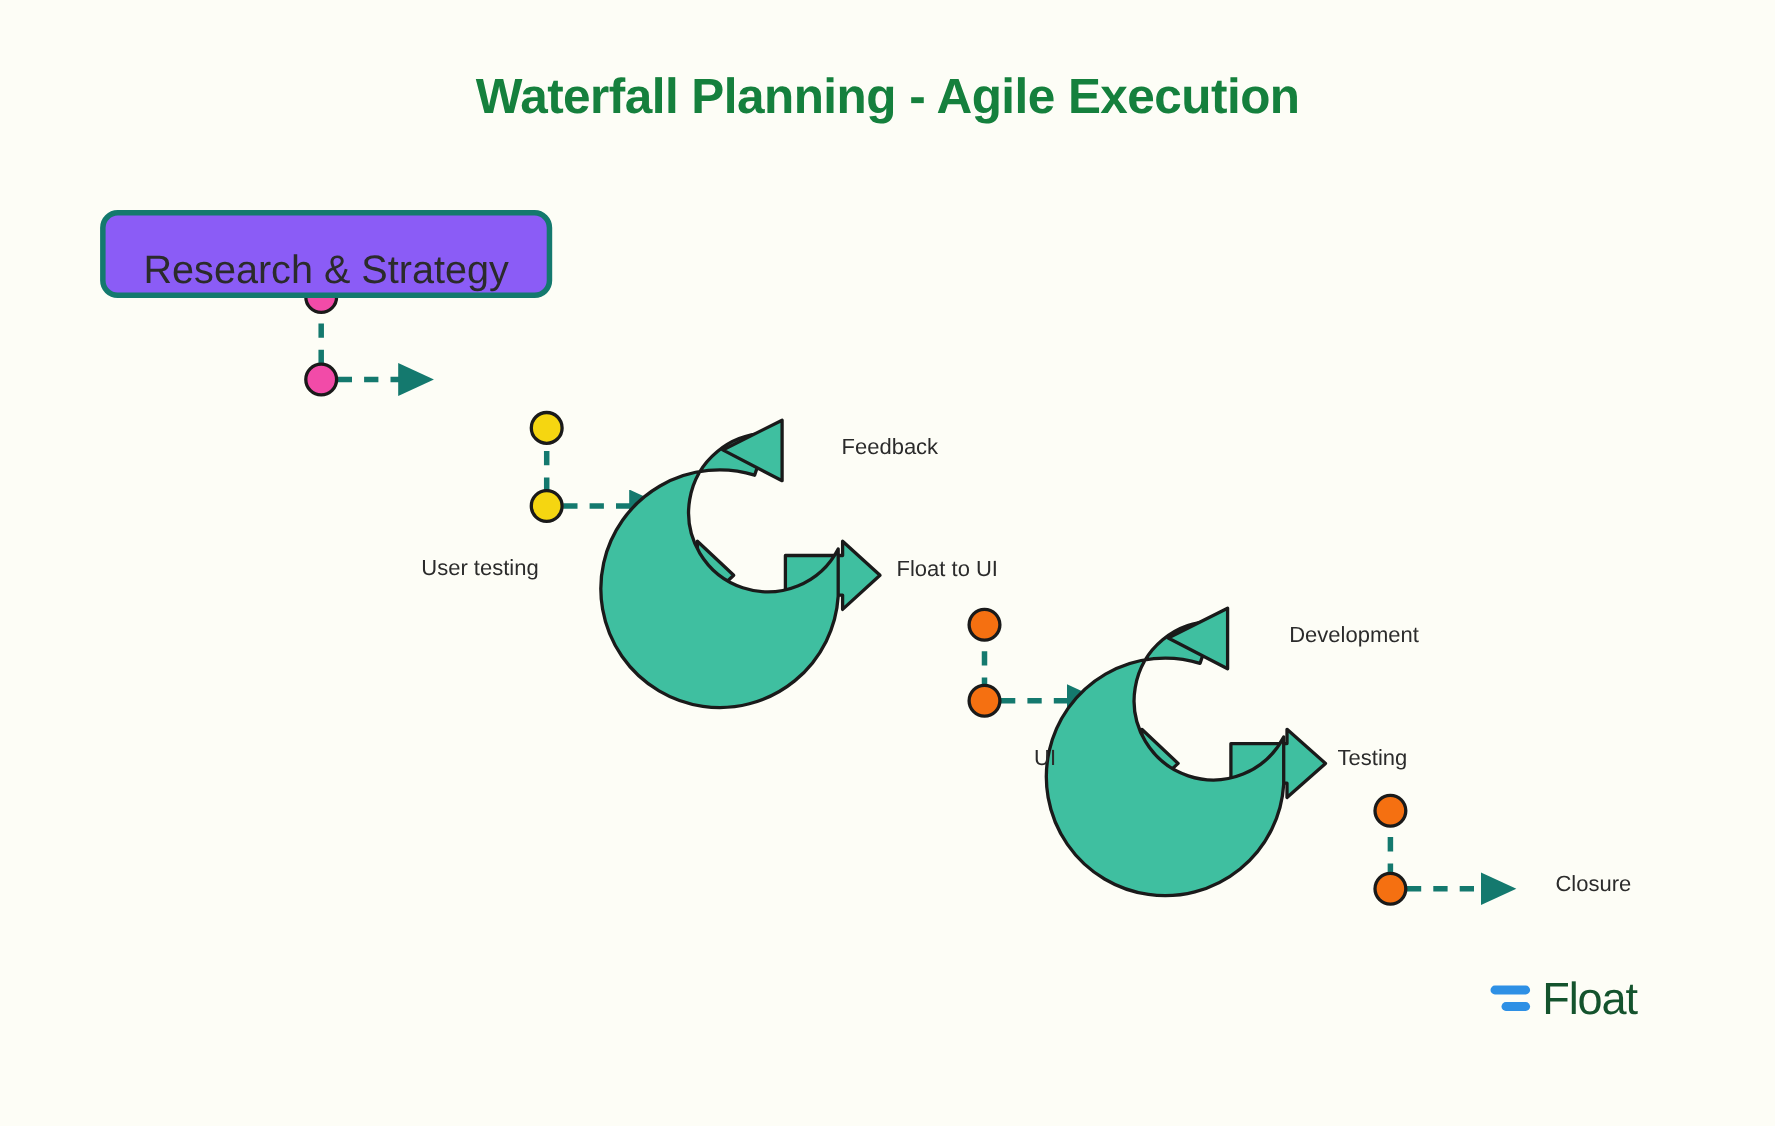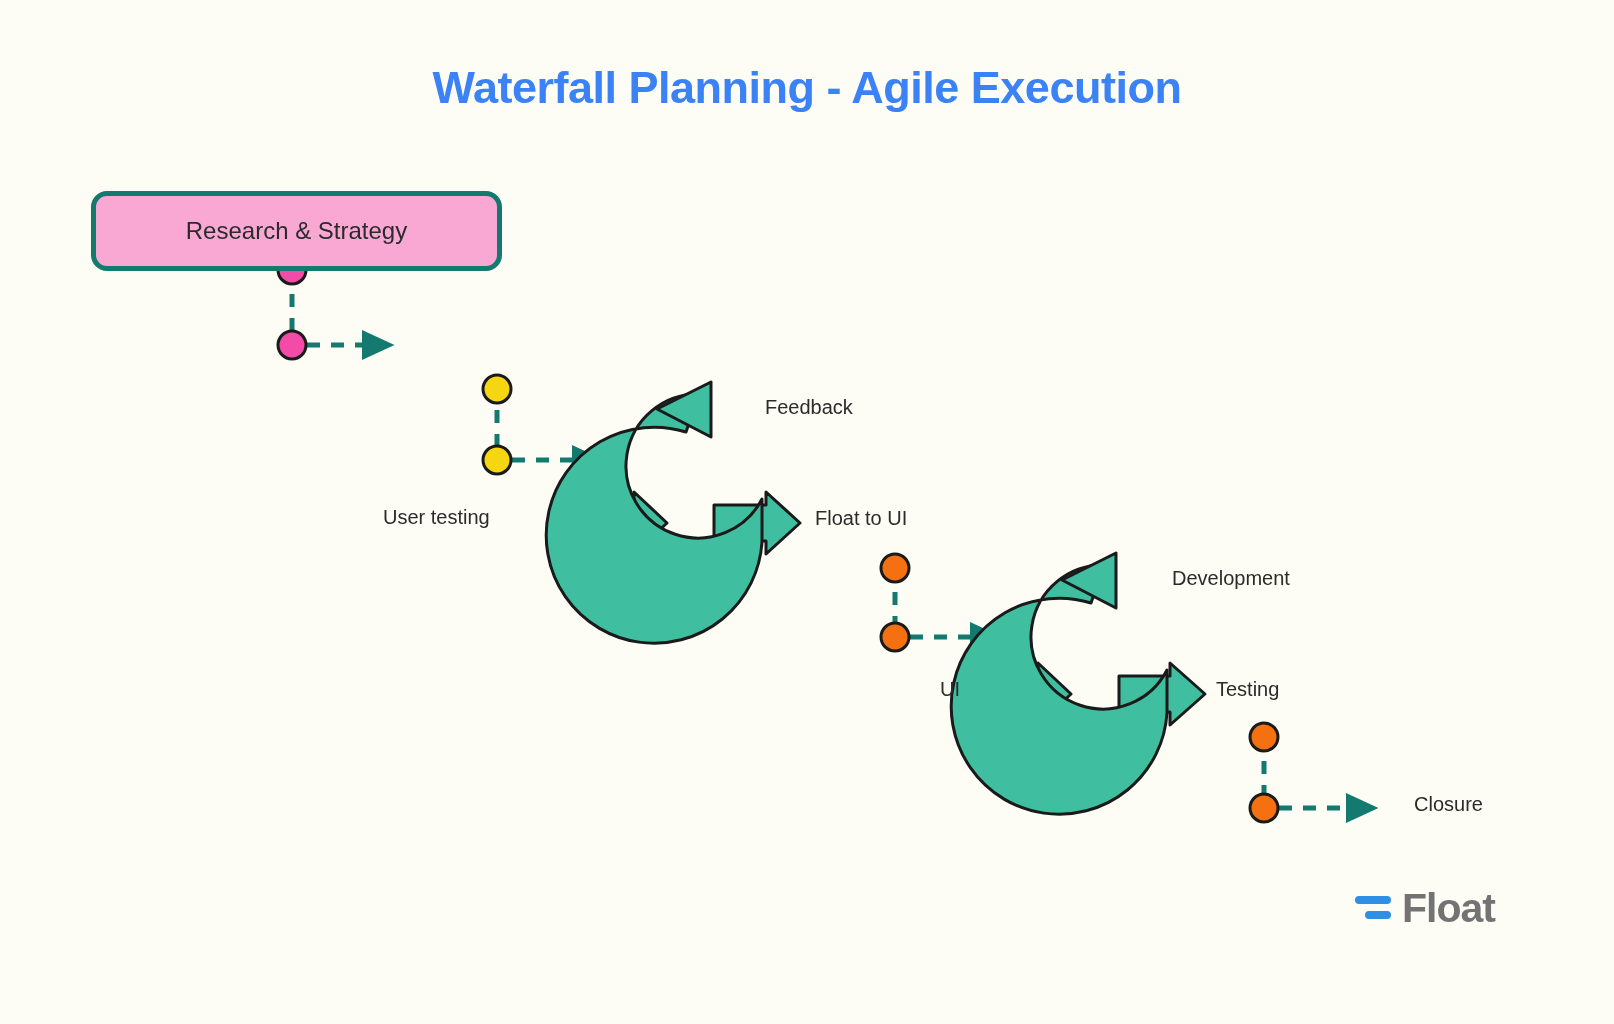--- a/index.html
+++ b/index.html
@@ -28,35 +28,35 @@
     height: 1024px;
   }
   .title {
     position: absolute;
     left: 0;
     top: 62px;
     width: 1614px;
     text-align: center;
     font-size: 45px;
     font-weight: bold;
-    color: #3b82f6;
+    color: #15803d;
     letter-spacing: -0.5px;
     white-space: nowrap;
   }
   .node-box {
     position: absolute;
     box-sizing: border-box;
     border: 5px solid #14796E;
     border-radius: 16px;
-    background: #f9a8d4;
+    background: #8b5cf6;
     display: flex;
-    align-items: center;
+    align-items: flex-end;
     justify-content: center;
     color: #2B2B2B;
-    font-size: 24px;
+    font-size: 36px;
     white-space: nowrap;
   }
   #box-research { left: 91px;  top: 191px; width: 411px; height: 80px; }
   #box-ux       { left: 387px; top: 316px; width: 222px; height: 70px; }
 
   .flow-label {
     position: absolute;
     color: #2B2B2B;
     font-size: 20px;
     white-space: nowrap;
@@ -75,22 +75,22 @@
     top: 888px;
     display: flex;
     align-items: center;
     gap: 9px;
   }
   .logo-mark {
     display: block;
   }
   .logo-word {
     font-size: 41px;
-    font-weight: bold;
-    color: #737373;
+    font-weight: normal;
+    color: #14532d;
     letter-spacing: -1px;
     line-height: 1;
   }
 </style>
 </head>
 <body>
 
 <div id="stage">
 
   <div class="title">Waterfall Planning - Agile Execution</div>

